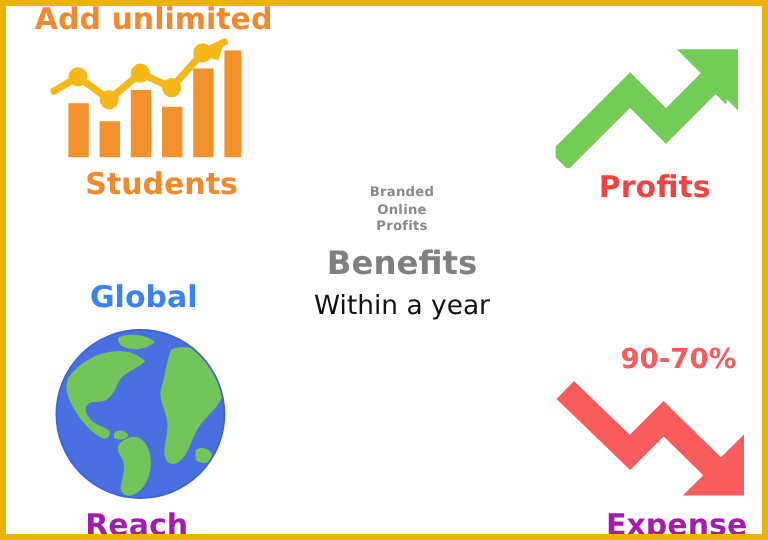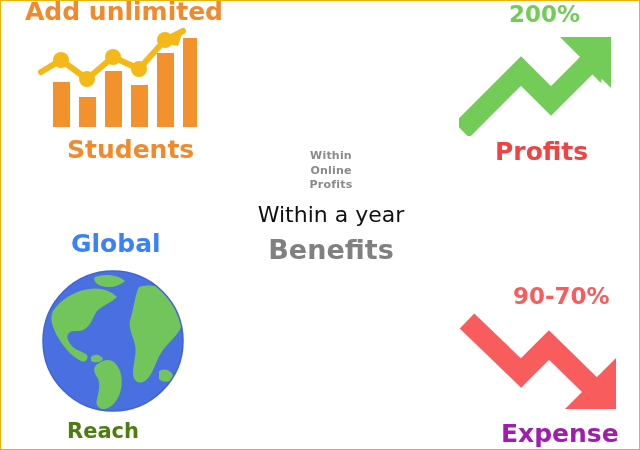--- a/index.html
+++ b/index.html
@@ -8,21 +8,21 @@
     background: #ffffff;
   }
   body {
     font-family: "DejaVu Sans", sans-serif;
   }
   #canvas {
     position: relative;
     width: 640px;
     height: 450px;
     background: #ffffff;
-    border: 1px solid #eab308;
+    border: 5px solid #eab308;
     box-sizing: border-box;
     overflow: hidden;
   }
   .abs { position: absolute; }
 
   
   .label {
     font-family: "DejaVu Sans", sans-serif;
     font-weight: bold;
     white-space: nowrap;
@@ -39,22 +39,22 @@
     color: #F08A2C;
     margin-left: 28px;
   }
   #label-global {
     left: 70px; top: 230px;
     font-size: 25px;
     color: #3b82f6;
   }
   #label-reach {
     left: 66px; top: 420px;
-    font-size: 21px;
-    color: #4d7c0f;
+    font-size: 25px;
+    color: #a21caf;
   }
   #label-200 {
     left: 508px; top: 2px;
     font-size: 23px;
     color: #72CC57;
   }
   #label-profits {
     left: 494px; top: 138px;
     font-size: 25px;
     color: #ef4444;
@@ -132,38 +132,37 @@
       <circle cx="24" cy="33" r="8" fill="#F5B819"></circle>
       <circle cx="50" cy="52" r="8" fill="#F5B819"></circle>
       <circle cx="76" cy="30" r="8" fill="#F5B819"></circle>
       <circle cx="102" cy="42" r="8" fill="#F5B819"></circle>
       <circle cx="128" cy="13" r="8" fill="#F5B819"></circle>
     </svg>
   </div>
 
   <div class="abs label" id="label-students">Students</div>
 
-  <div class="abs label" id="label-200">200%</div>
 
   <div class="abs" id="up-arrow-icon">
     <svg width="160" height="105" viewBox="0 0 160 105" xmlns="http://www.w3.org/2000/svg">
       <path d="M0,96 L10,106 L62,52 L92,82 L132,40 L119,27 L148,20 L142,52 L129,39 L92,77 L62,47 L0,96 Z" fill="#72CC57"></path>
       <polyline points="3,99 62,40 92,70 136,26" fill="none" stroke="#72CC57" stroke-width="21" stroke-linejoin="miter" stroke-linecap="butt"></polyline>
       <path d="M101,6 L152,6 L152,57 L131,36 L122,27 Z" fill="#72CC57"></path>
     </svg>
   </div>
 
   <div class="abs label" id="label-profits">Profits</div>
 
   <div class="abs" id="center-block">
-    <div class="brand-line">Within</div>
+    <div class="brand-line">Branded</div>
     <div class="brand-line">Online</div>
     <div class="brand-line">Profits</div>
+    <div id="center-benefits">Benefits</div>
     <div id="center-within">Within a year</div>
-    <div id="center-benefits">Benefits</div>
   </div>
 
   <div class="abs label" id="label-global">Global</div>
 
   <div class="abs" id="globe-icon">
     <svg width="148" height="148" viewBox="0 0 148 148" xmlns="http://www.w3.org/2000/svg">
       <defs>
         <clipPath id="globeClip">
             <circle cx="74" cy="74" r="70"></circle>
           </clipPath>

